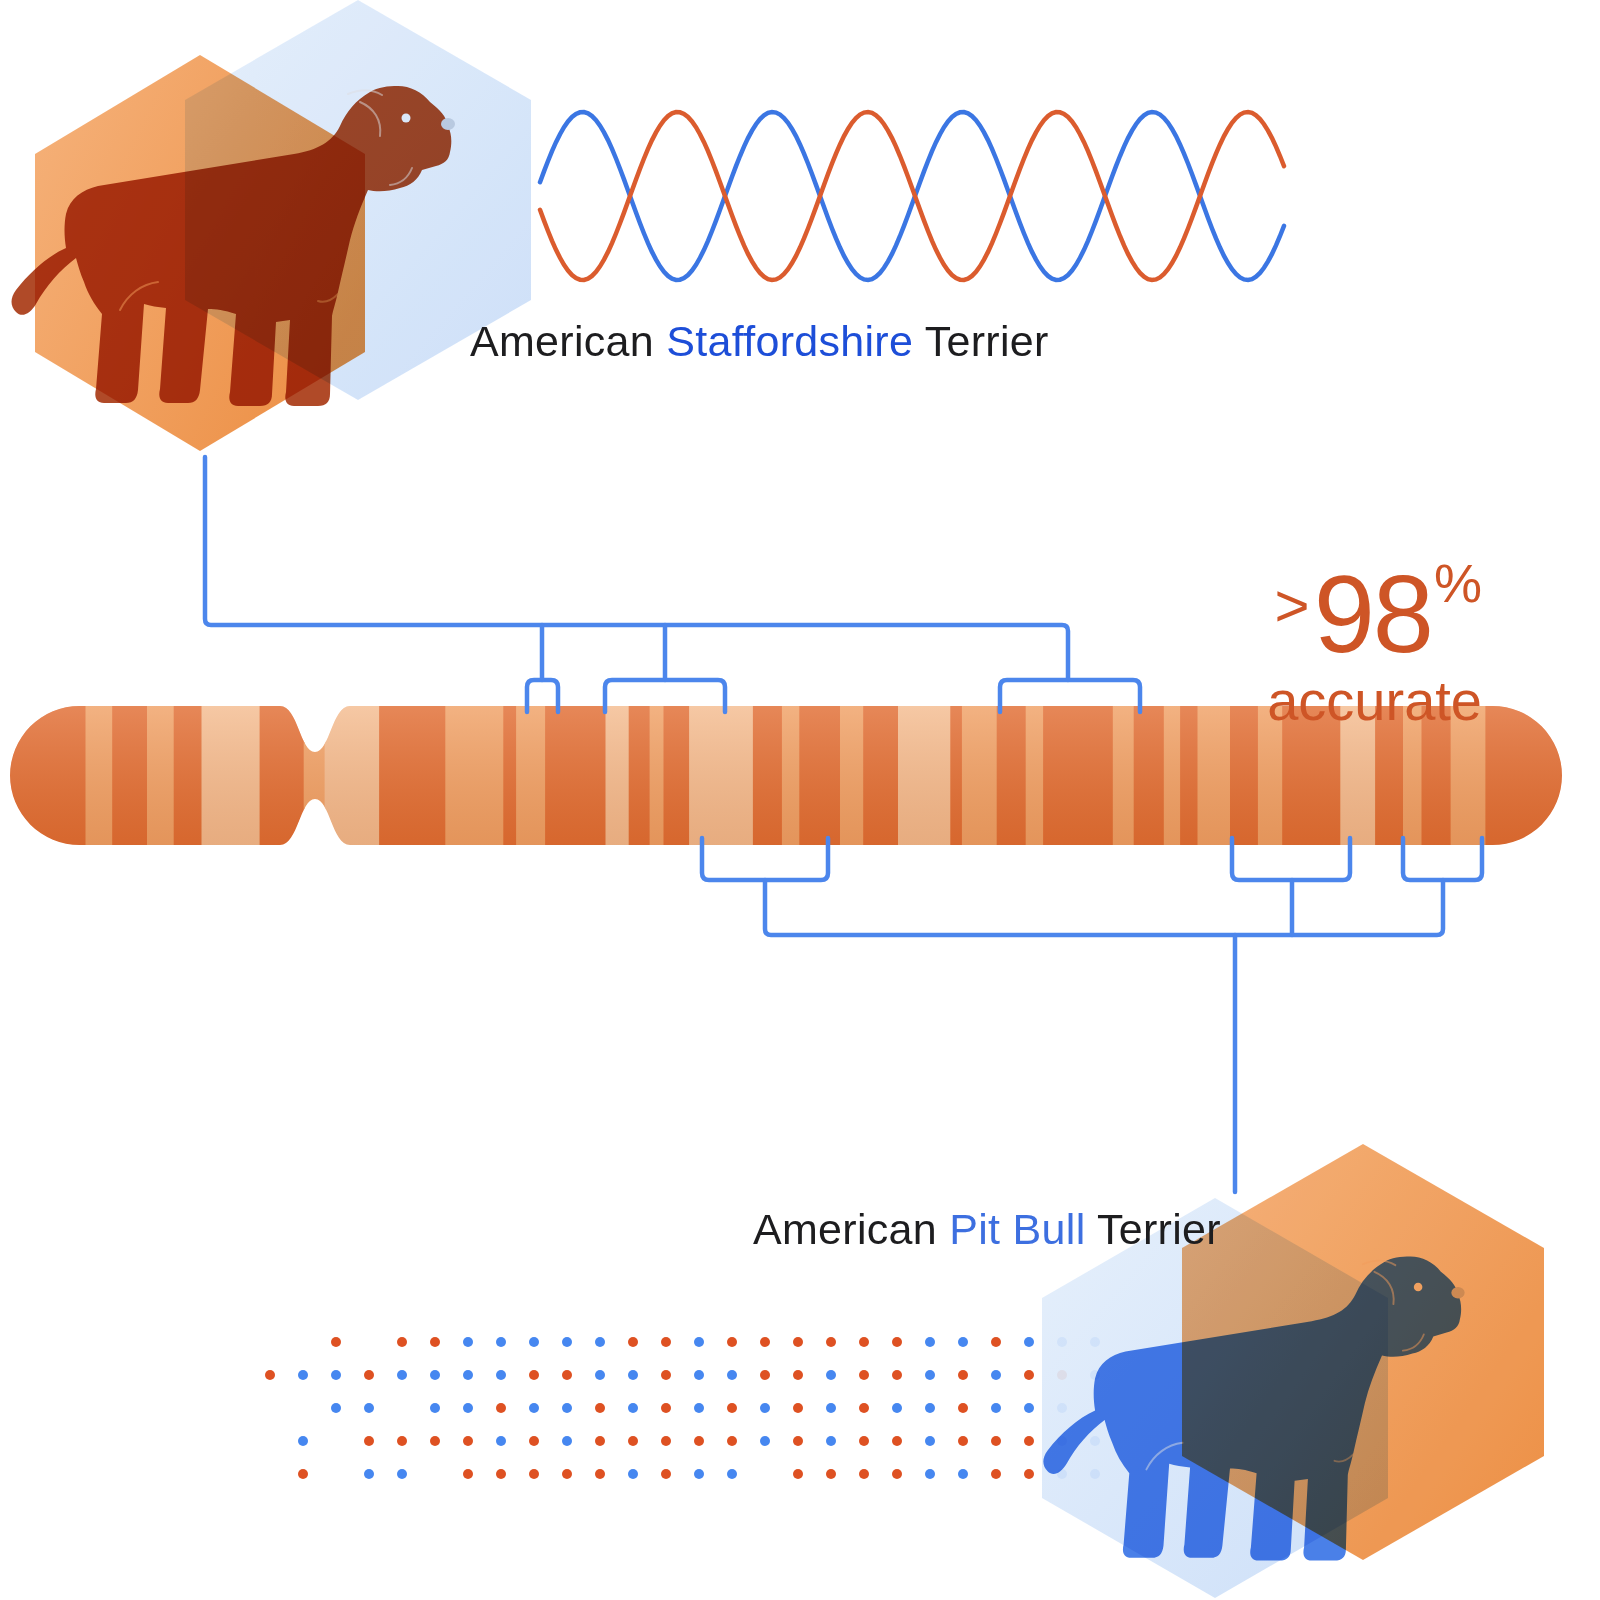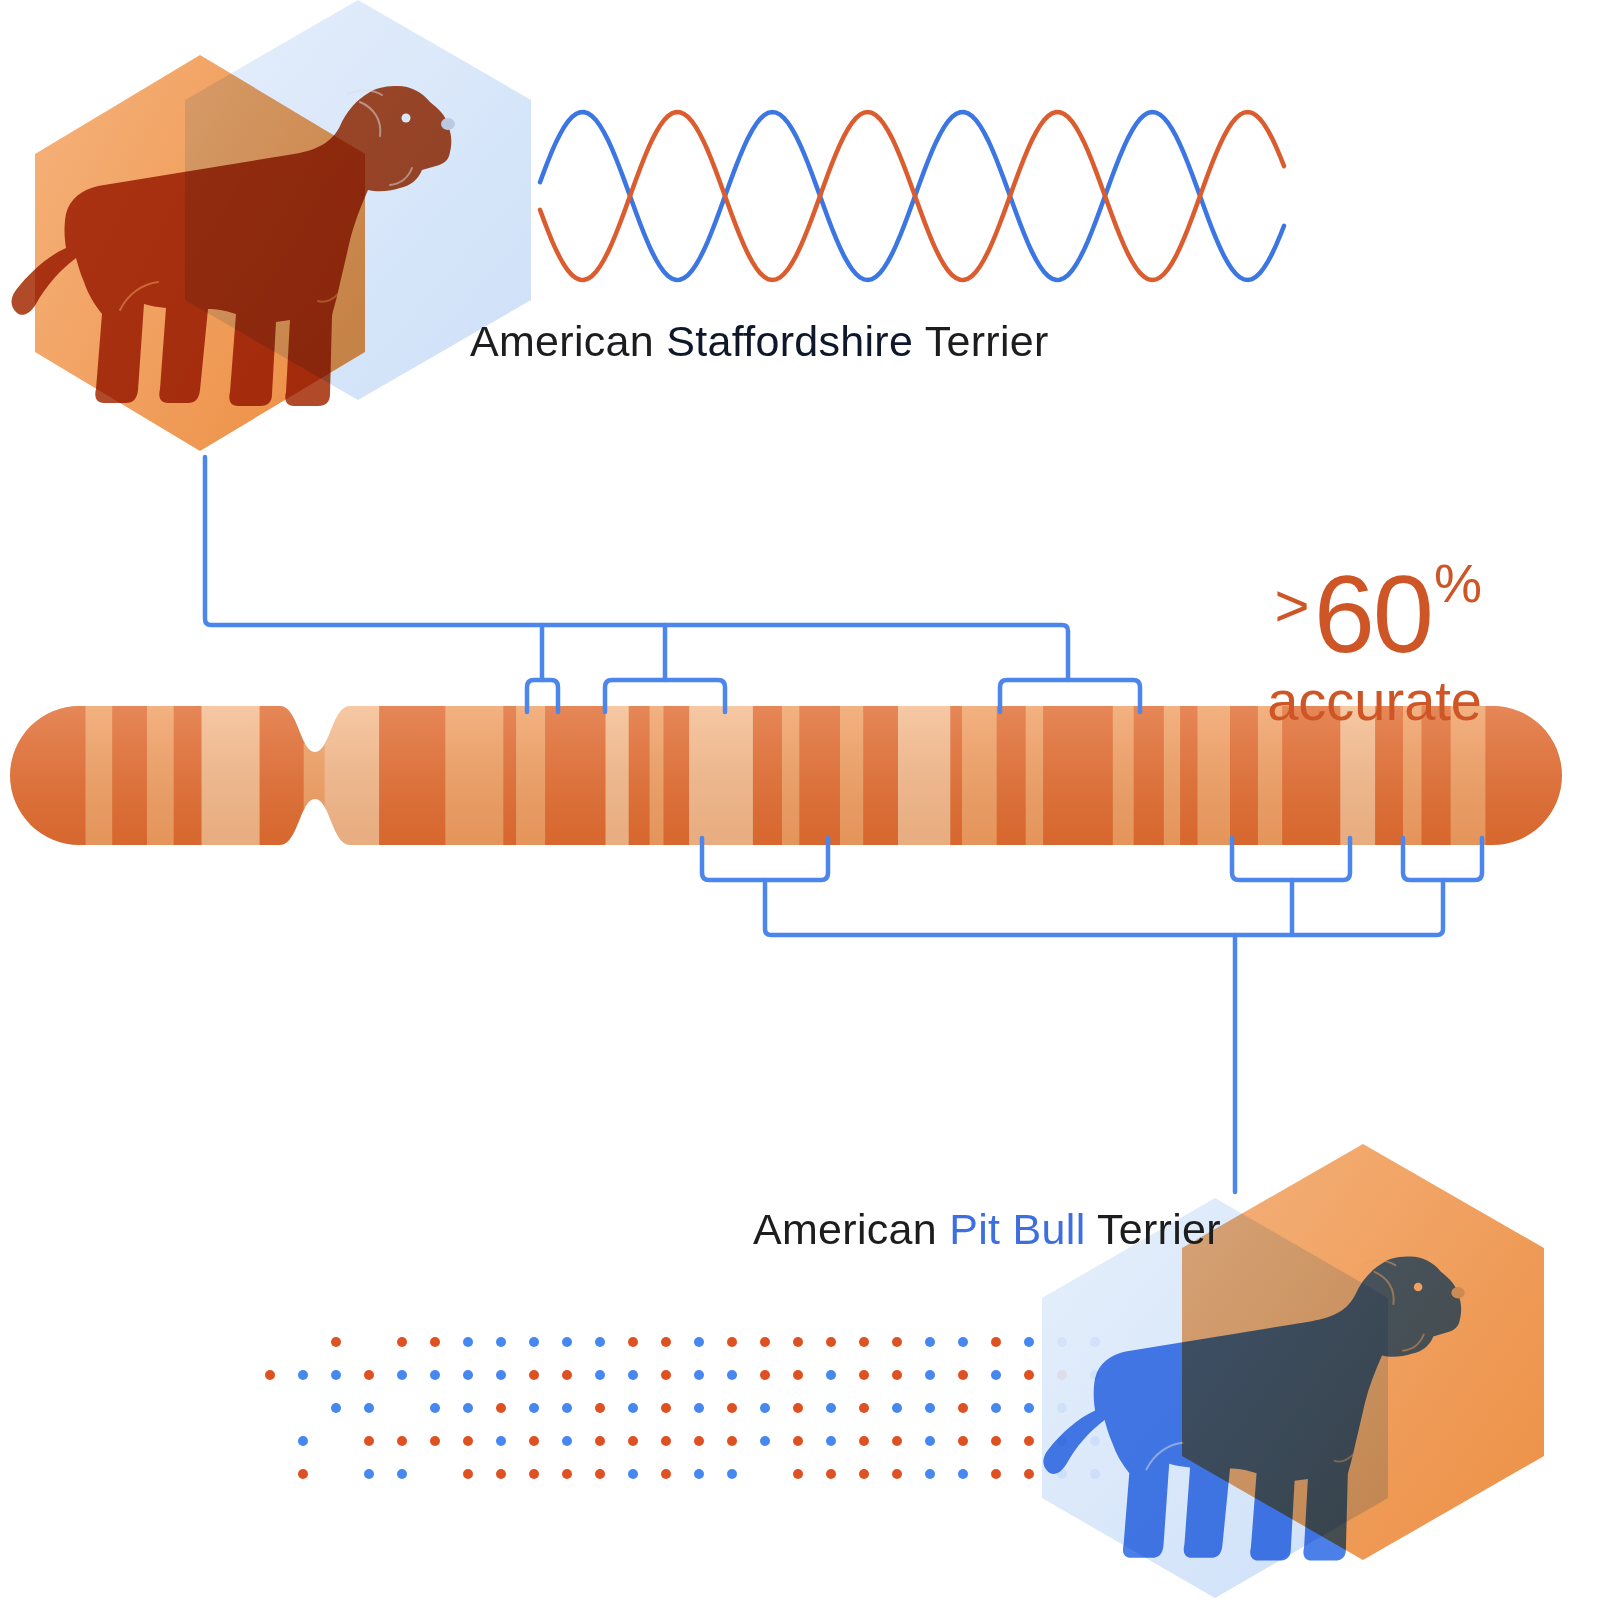--- a/index.html
+++ b/index.html
@@ -6,21 +6,21 @@
   body{
     width:1600px;height:1600px;position:relative;background:#ffffff;
     font-family:"Liberation Sans", sans-serif;overflow:hidden;
   }
   #stage{position:absolute;left:0;top:0;width:1600px;height:1600px;}
   svg{display:block;}
   .breed{
     position:absolute;font-size:43px;letter-spacing:.3px;color:#1d1d1f;
     white-space:nowrap;line-height:1;
   }
-  .breed .hl-orange{color:#0f172a;}
+  .breed .hl-orange{color:#1d4ed8;}
   .breed .hl-blue{color:#3D6FE0;}
   #breed-top{left:470px;top:320px;}
   #breed-bottom{left:753px;top:1208px;}
   #accuracy{
     position:absolute;right:118px;top:556px;text-align:right;color:#CE5526;line-height:1;
     white-space:nowrap;
   }
   #accuracy .row{font-size:0;}
   #accuracy .sym{font-size:60px;display:inline-block;vertical-align:26px;margin-right:4px;}
   #accuracy .val{font-size:110px;display:inline-block;vertical-align:0;letter-spacing:-2px;}
@@ -268,17 +268,17 @@
           <circle cx="398" cy="60" r="4.5" fill="#ffffff"></circle>
           <ellipse cx="440" cy="66" rx="7" ry="6" fill="#DBDFE6"></ellipse>
         </g>
       </g>
     </svg>
   </div>
 
 <div class="breed" id="breed-top"><span>American </span><span class="hl-orange">Staffordshire</span><span> Terrier</span></div>
 
 <div id="accuracy">
-  <div class="row"><span class="sym">&gt;</span><span class="val">60</span><span class="unit">%</span></div>
+  <div class="row"><span class="sym">&gt;</span><span class="val">98</span><span class="unit">%</span></div>
   <div class="caption">accurate</div>
 </div>
 
 <div class="breed" id="breed-bottom"><span>American </span><span class="hl-blue">Pit Bull</span><span> Terrier</span></div>
 
 </body></html>

